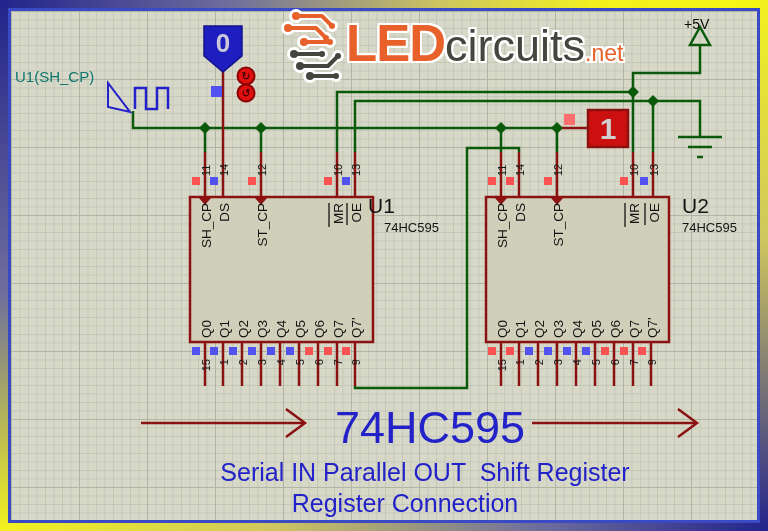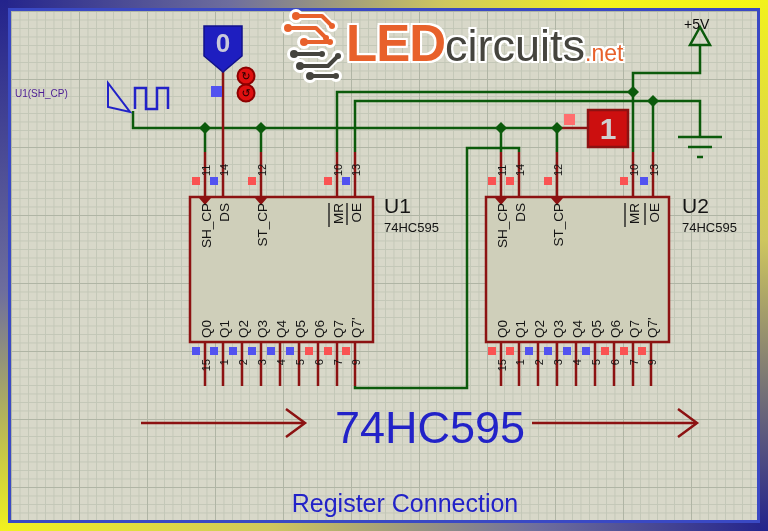--- a/index.html
+++ b/index.html
@@ -312,24 +312,25 @@
       <path d="M141,423 L303,423"></path>
       <path d="M286,409 L305,423 L286,437"></path>
       <path d="M532,423 L695,423"></path>
       <path d="M678,409 L697,423 L678,437"></path>
     </g>
   </svg>
 
   <div class="txt outline" id="logo-text"><span class="led">LED</span><span class="cir">circuits</span><span class="net">.net</span></div>
 
 
-  <div class="txt" style="left:15px;top:88px;font-size:10px;color:#4c1d95;">U1(SH_CP)</div>
+  <div class="txt" style="left:15px;top:68px;font-size:15px;color:#0f766e;">U1(SH_CP)</div>
 
   <div class="txt" style="left:684px;top:16px;font-size:14px;color:#0a0a0a;">+5V</div>
 
-  <div class="txt ref" style="left:384px;top:194px;text-align:right;">U1</div>
+  <div class="txt ref" style="left:368px;top:194px;text-align:right;">U1</div>
   <div class="txt part" style="left:384px;top:220px;">74HC595</div>
   <div class="txt ref" style="left:682px;top:194px;">U2</div>
   <div class="txt part" style="left:682px;top:220px;">74HC595</div>
 
   <div class="txt blue" style="left:300px;top:402px;width:260px;text-align:center;font-size:45px;">74HC595</div>
+  <div class="txt blue" style="left:100px;top:458px;width:650px;text-align:center;font-size:25px;white-space:pre;">Serial IN Parallel OUT  Shift Register</div>
   <div class="txt blue" style="left:100px;top:489px;width:610px;text-align:center;font-size:25px;">Register Connection</div>
 </div>
 
 </body></html>

